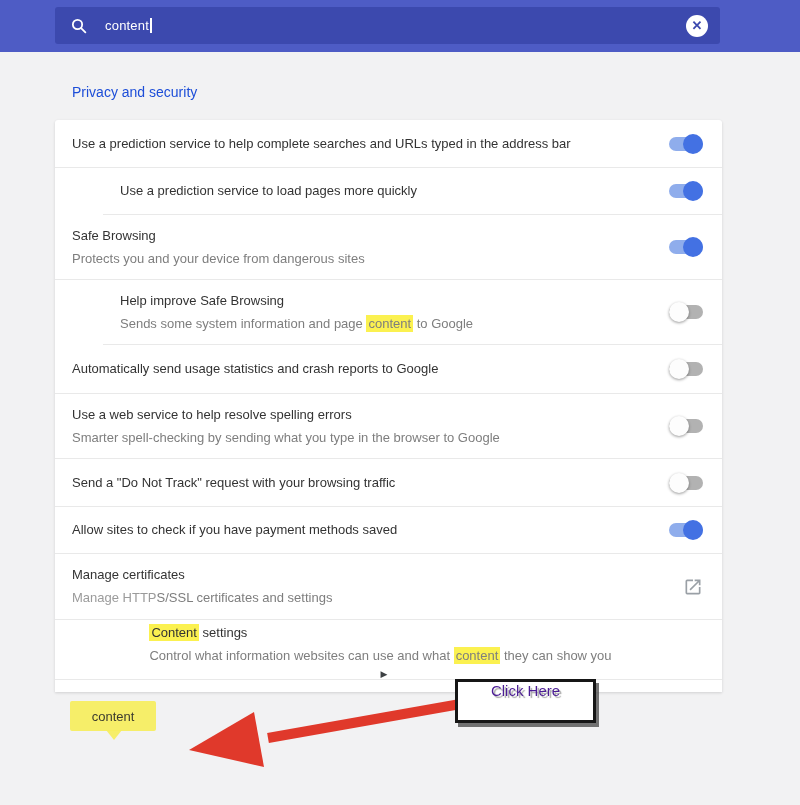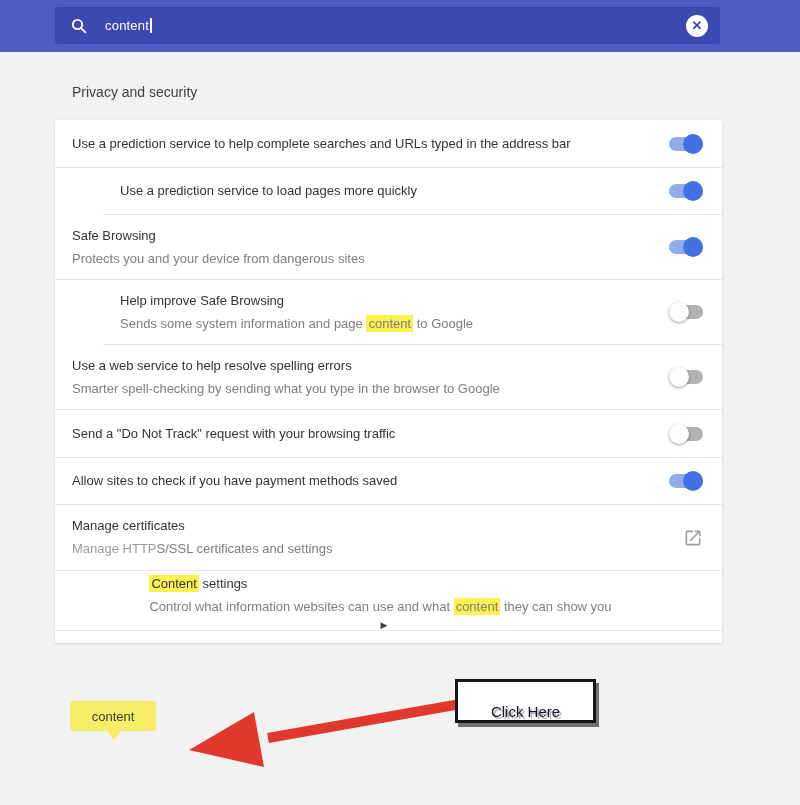--- a/index.html
+++ b/index.html
@@ -21,21 +21,21 @@
   .caret { display:inline-block; width:1.5px; height:15px; background:#fff; vertical-align:middle; margin-left:1px; }
   .clear-btn {
     margin-left:auto; width:22px; height:22px; border-radius:50%;
     background:#fff; border:none; cursor:pointer;
     display:flex; align-items:center; justify-content:center;
     color:#3c49ae; font-size:13px; font-weight:bold; line-height:1;
   }
 
   
   .main { position:absolute; left:0; top:52px; width:800px; padding:32px 0 0 55px; }
-  .sec-title { font-size:14px; font-weight:500; color:#404040; margin:0 0 20px 17px; }
+  .sec-title { font-size:14px; font-weight:500; color:#1d4ed8; margin:0 0 20px 17px; }
   .card {
     width:667px; background:#fff; border-radius:3px 3px 0 0;
     box-shadow:0 1px 3px rgba(0,0,0,.14);
   }
   .row {
     display:flex; align-items:center;
     padding:0 19px 0 17px; border-bottom:1px solid #e9e9e9;
   }
   .left { flex:1 1 auto; display:flex; flex-direction:column; justify-content:center; padding-right:14px; }
   .title { font-size:13px; color:#333; line-height:1.35; }
@@ -68,22 +68,22 @@
   .bubble .tail {
     position:absolute; left:36px; top:29px; width:0; height:0;
     border-left:8px solid transparent; border-right:8px solid transparent;
     border-top:10px solid rgba(246,238,93,.92);
   }
   .arrow-svg { position:absolute; left:0; top:0; z-index:5; pointer-events:none; }
   .callout {
     position:absolute; left:455px; top:679px; width:141px; height:44px;
     background:#fff; border:3px solid #161616; z-index:6;
     box-shadow:3px 4px 0 rgba(70,70,70,.75);
-    display:flex; align-items:flex-end; justify-content:center;
-    font-size:15px; color:#0f172a; text-shadow:2px 2px 1px rgba(0,0,0,.35);
+    display:flex; align-items:flex-start; justify-content:center;
+    font-size:15px; color:#4c1d95; text-shadow:2px 2px 1px rgba(0,0,0,.35);
     cursor:pointer;
   }
 </style>
 </head>
 <body>
 
 <div class="page">
 
   <div class="hdr">
     <div class="search-field">
@@ -132,20 +132,29 @@
           <div class="row" style="height: 65px; margin-left: 48px;">
             <div class="left">
               <div class="title"><span>Help improve Safe Browsing</span></div>
               <div class="sub"><span>Sends some system information and page </span><span class="hl">content</span><span> to Google</span></div>
             </div>
             <div class="toggle off">
               <div class="track"></div>
               <div class="knob"></div>
             </div>
           </div>
+          <div class="row" style="height: 49px;">
+            <div class="left">
+              <div class="title"><span>Automatically send usage statistics and crash reports to Google</span></div>
+            </div>
+            <div class="toggle off">
+              <div class="track"></div>
+              <div class="knob"></div>
+            </div>
+          </div>
           <div class="row" style="height: 65px;">
             <div class="left">
               <div class="title"><span>Use a web service to help resolve spelling errors</span></div>
               <div class="sub"><span>Smarter spell-checking by sending what you type in the browser to Google</span></div>
             </div>
             <div class="toggle off">
               <div class="track"></div>
               <div class="knob"></div>
             </div>
           </div>

